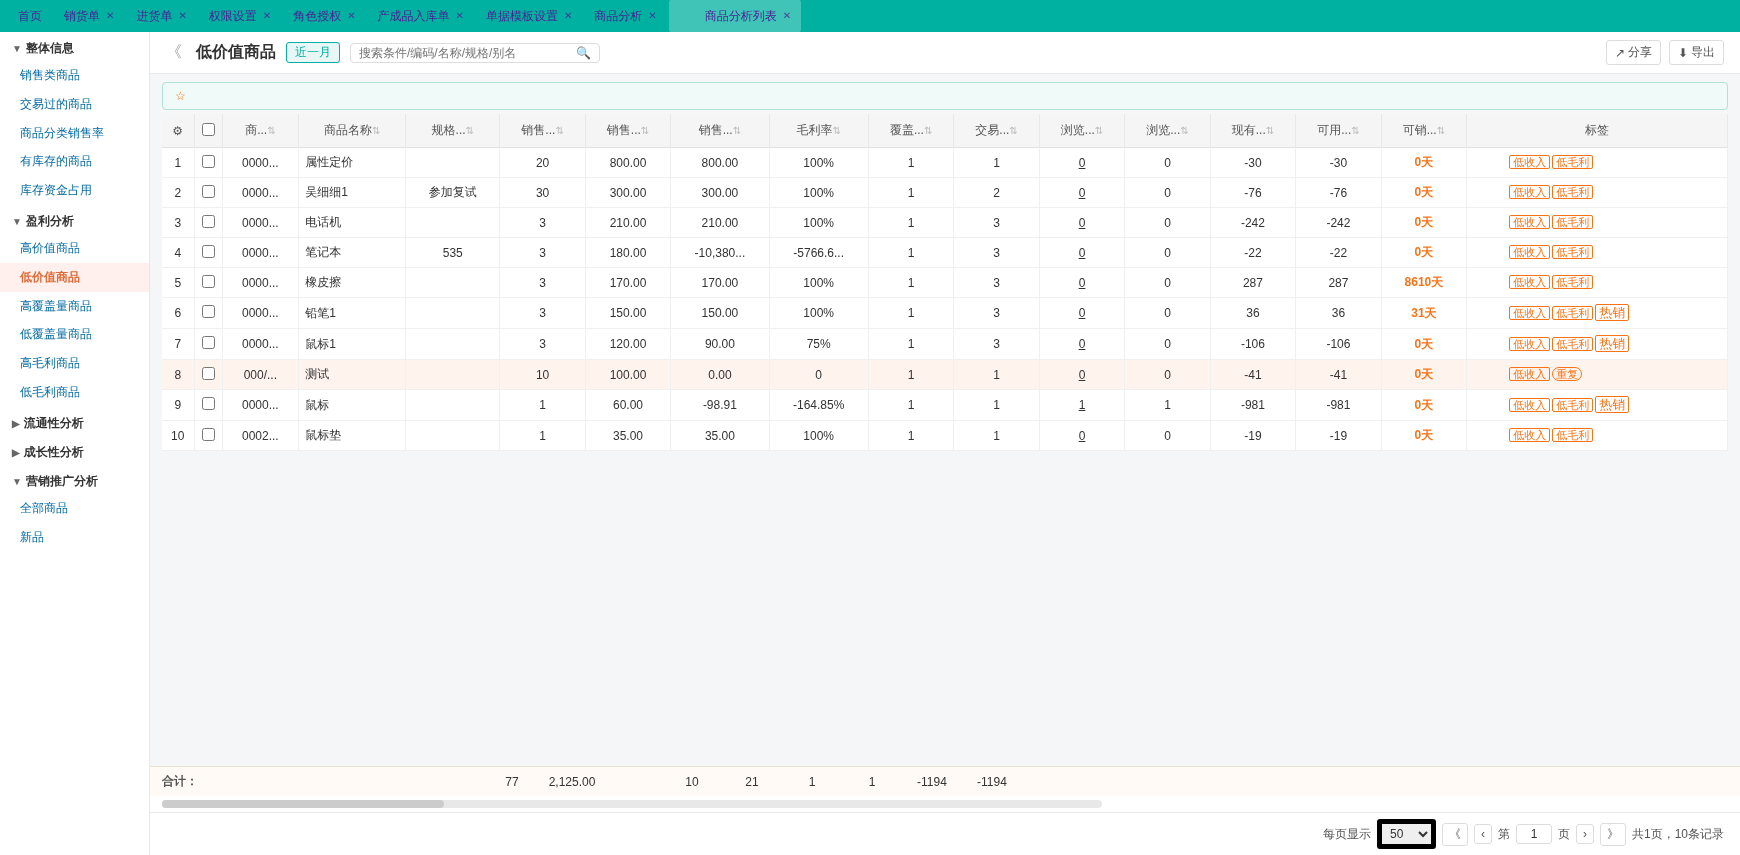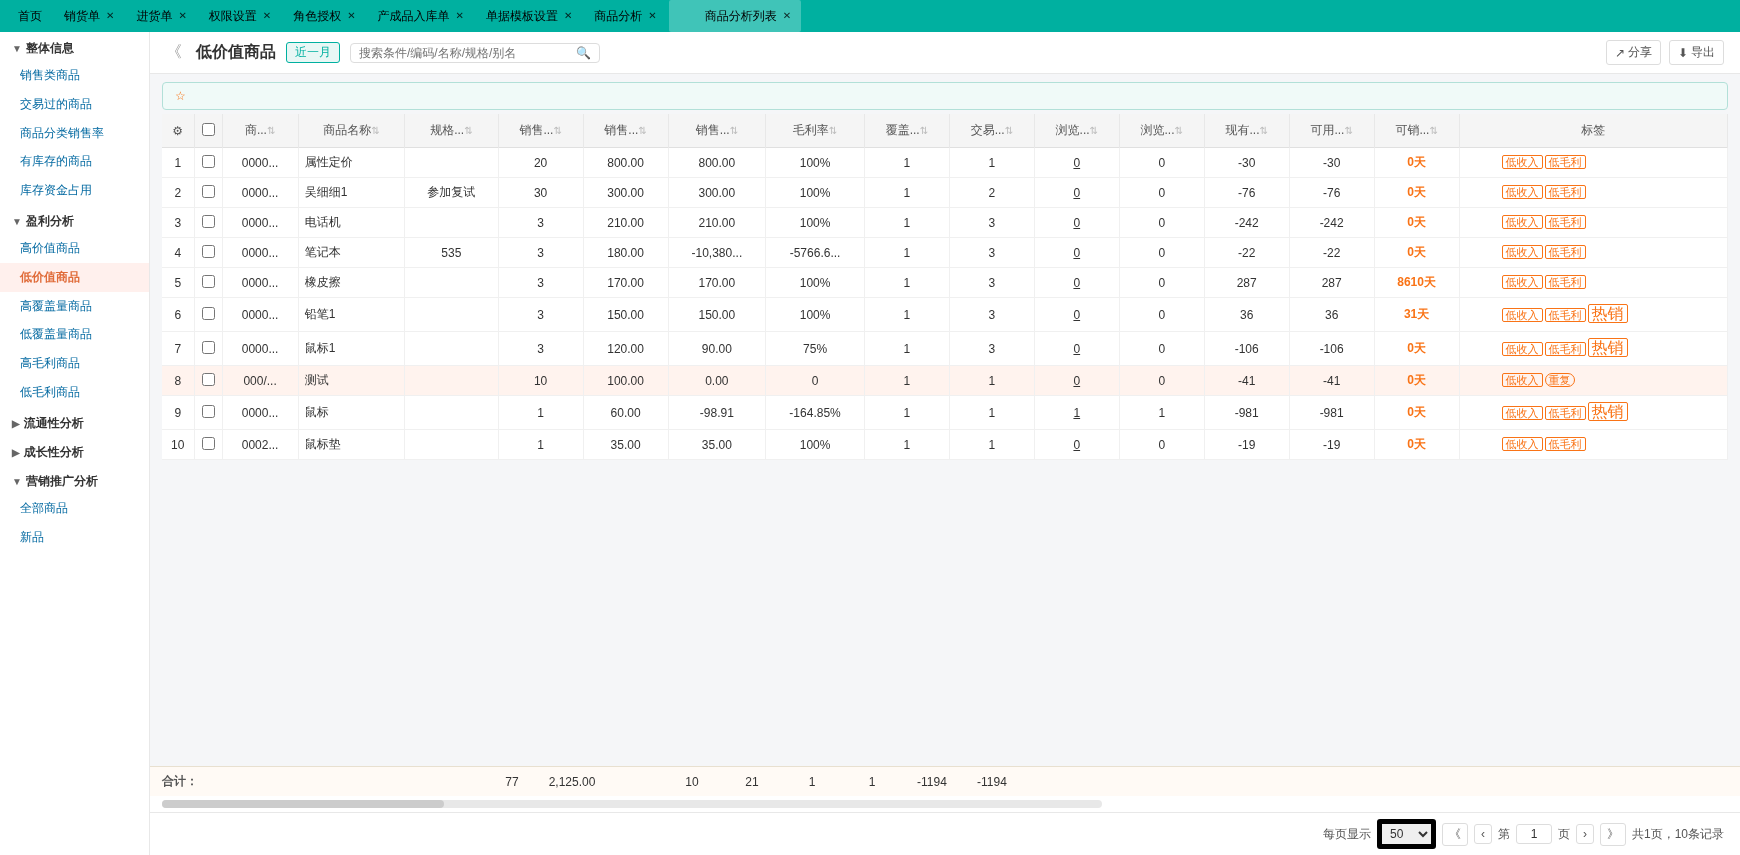--- a/index.html
+++ b/index.html
@@ -8,21 +8,21 @@
     
     .top-nav {
       display: flex;
       align-items: center;
       background: #00b0a0;
       height: 32px;
       padding: 0 8px;
       gap: 2px;
     }
     .nav-item {
-      color: #000000;
+      color: #4c1d95;
       padding: 0 10px;
       height: 32px;
       line-height: 32px;
       cursor: pointer;
       white-space: nowrap;
       border-radius: 2px;
       display: flex; align-items: flex-end; gap: 4px;
     }
     .nav-item.active { background: rgba(255,255,255,0.25); padding-left: 36px; }
     .nav-close { font-size: 10px; opacity: 0.8; margin-left: 2px; }
@@ -193,21 +193,21 @@
       border-radius: 2px;
       padding: 0 3px;
       margin-right: 2px;
       font-size: 11px;
     }
     .tag-hot {
       color: #f97316;
       border: 1px solid #f97316;
       border-radius: 2px;
       padding: 0 3px;
-      font-size: 16px;
+      font-size: 13px;
     }
     .tag-repeat {
       color: #f97316;
       border: 1px solid #f97316;
       border-radius: 7px;
       padding: 0 3px;
       font-size: 11px;
     }
     .day-badge { color: #f97316; font-weight: bold; }
     .underline-link { text-decoration: underline; color: #333; cursor: pointer; }

